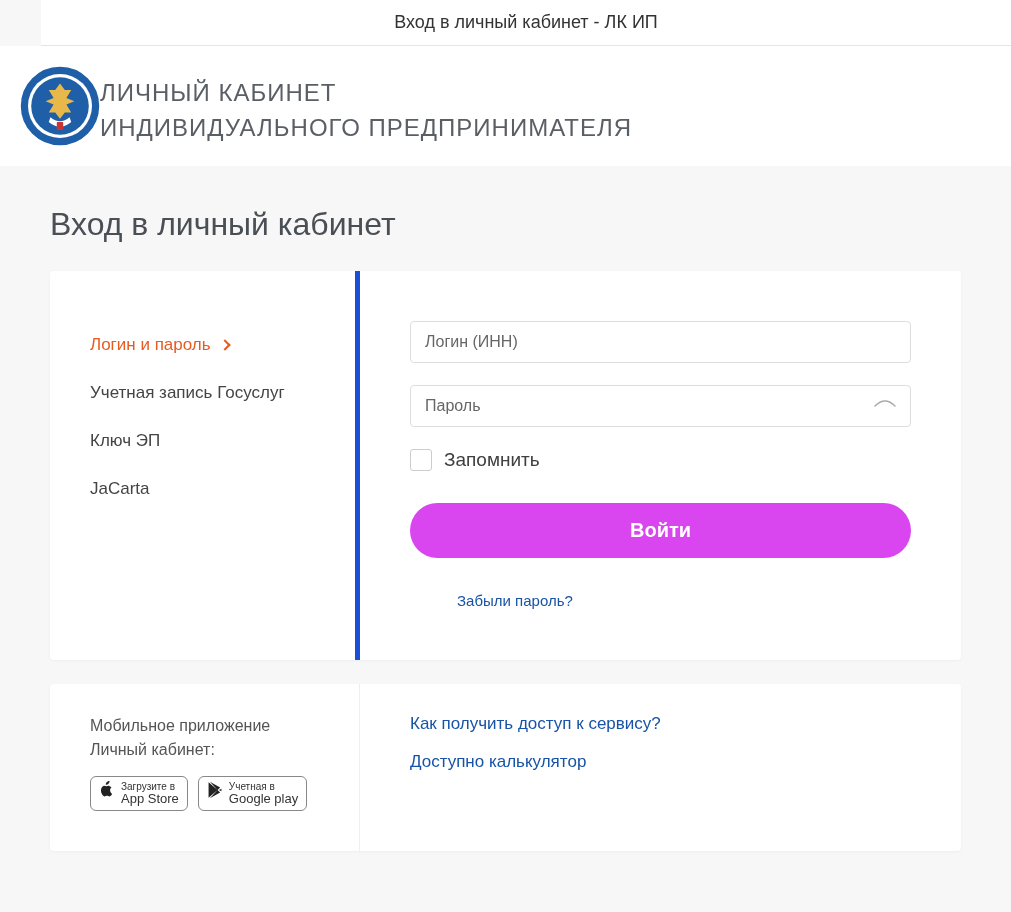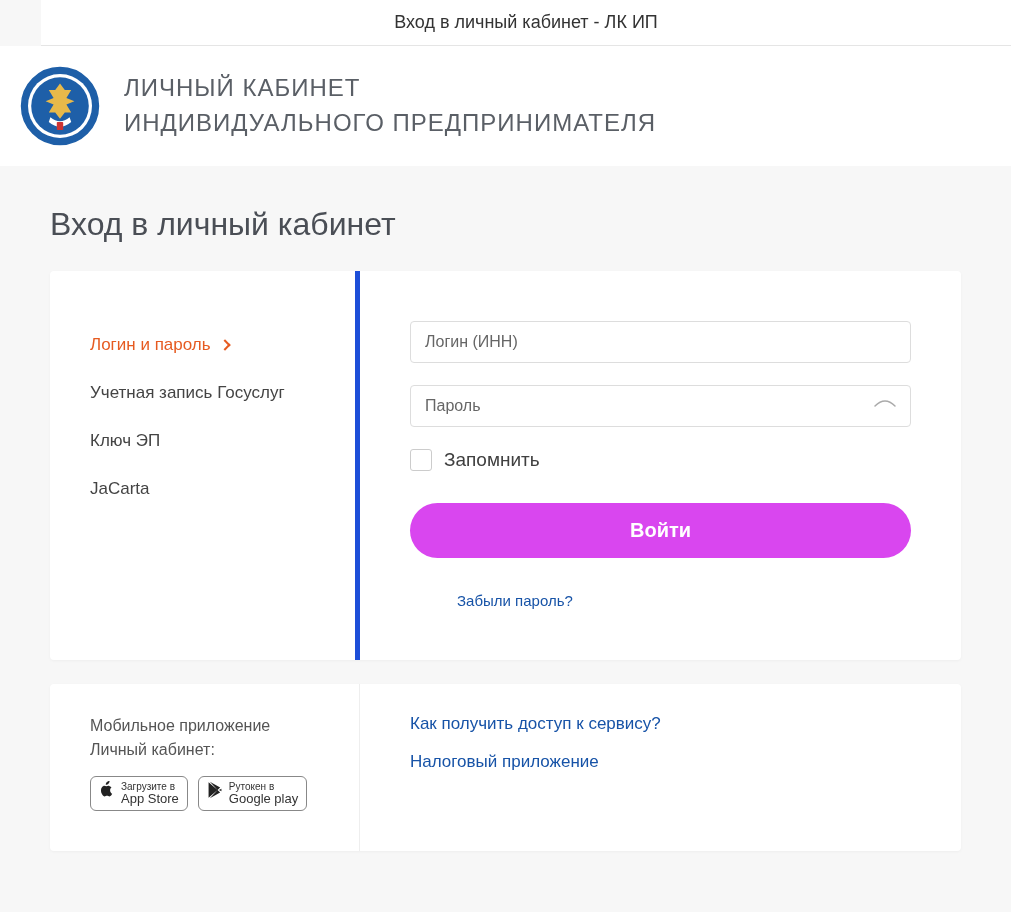--- a/index.html
+++ b/index.html
@@ -15,22 +15,21 @@
   padding: 12px 0;
   text-align: center;
   font-size: 18px;
   color: #333;
   margin-left: 41px;
 }
 .header {
   background: #fff;
   padding: 20px 0 20px 20px;
   display: flex;
-  align-items: center;
-  gap: 24px;
+  align-items: flex-end;
 }
 .logo {
   width: 80px;
   height: 80px;
 }
 .header-text h1 {
   font-weight: 400;
   font-size: 24px;
   color: #5a5f66;
   letter-spacing: 1px;
@@ -256,24 +255,24 @@
             <span class="big">App Store</span>
           </span>
         </a>
         <a class="store-btn">
           <span>
             <svg viewBox="0 0 24 28" fill="#222">
                 <path d="M2 2 l14 12 L2 26 z M4 1 l16 9 -4 4 z M4 27 l16-9 -4-4 z M22 12 l-4 2 4 2 z"></path>
               </svg>
           </span>
           <span>
-            <span>Рутокен в</span>
+            <span>Учетная в</span>
             <span class="big">Google play</span>
           </span>
         </a>
       </div>
     </div>
     <div class="card2-right">
       <a class="help-link">Как получить доступ к сервису?</a>
-      <a class="help-link">Налоговый приложение</a>
+      <a class="help-link">Доступно калькулятор</a>
     </div>
   </div>
 </div>
 
 </body></html>

